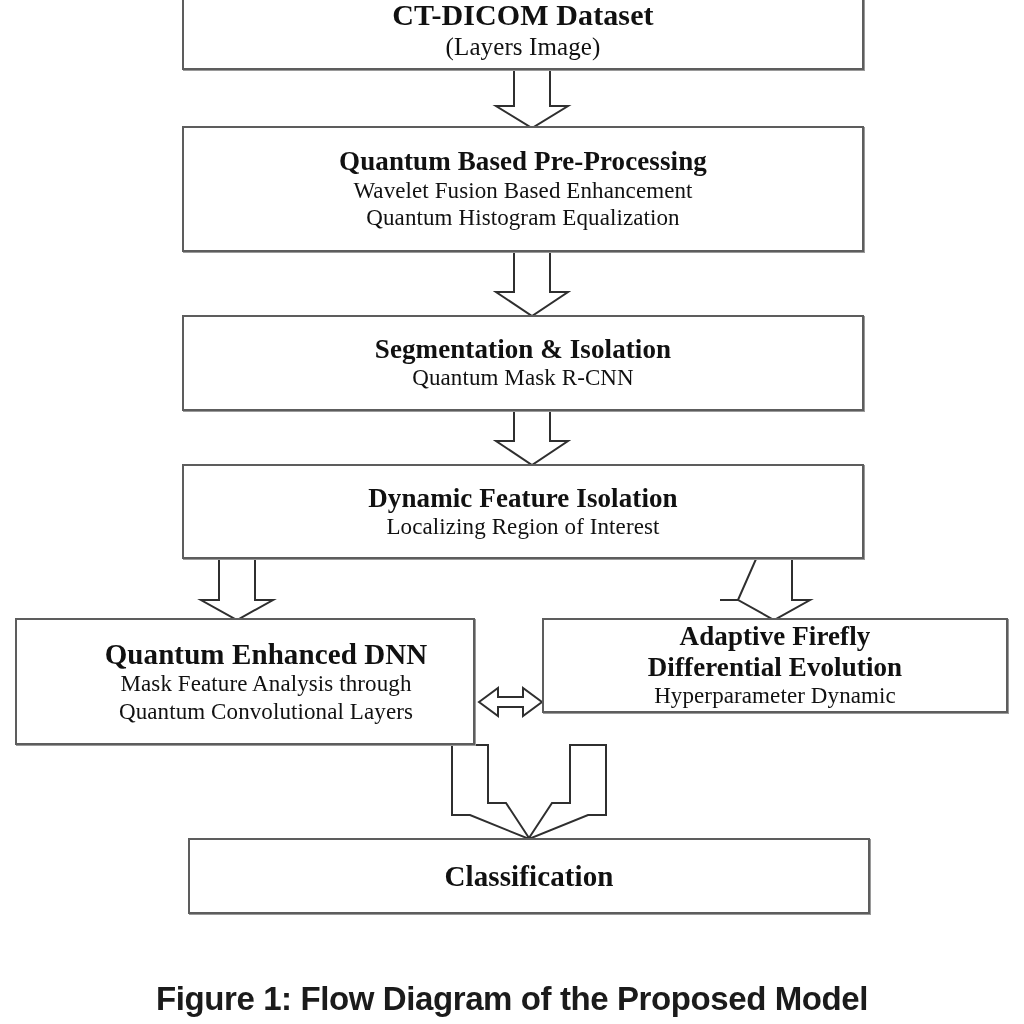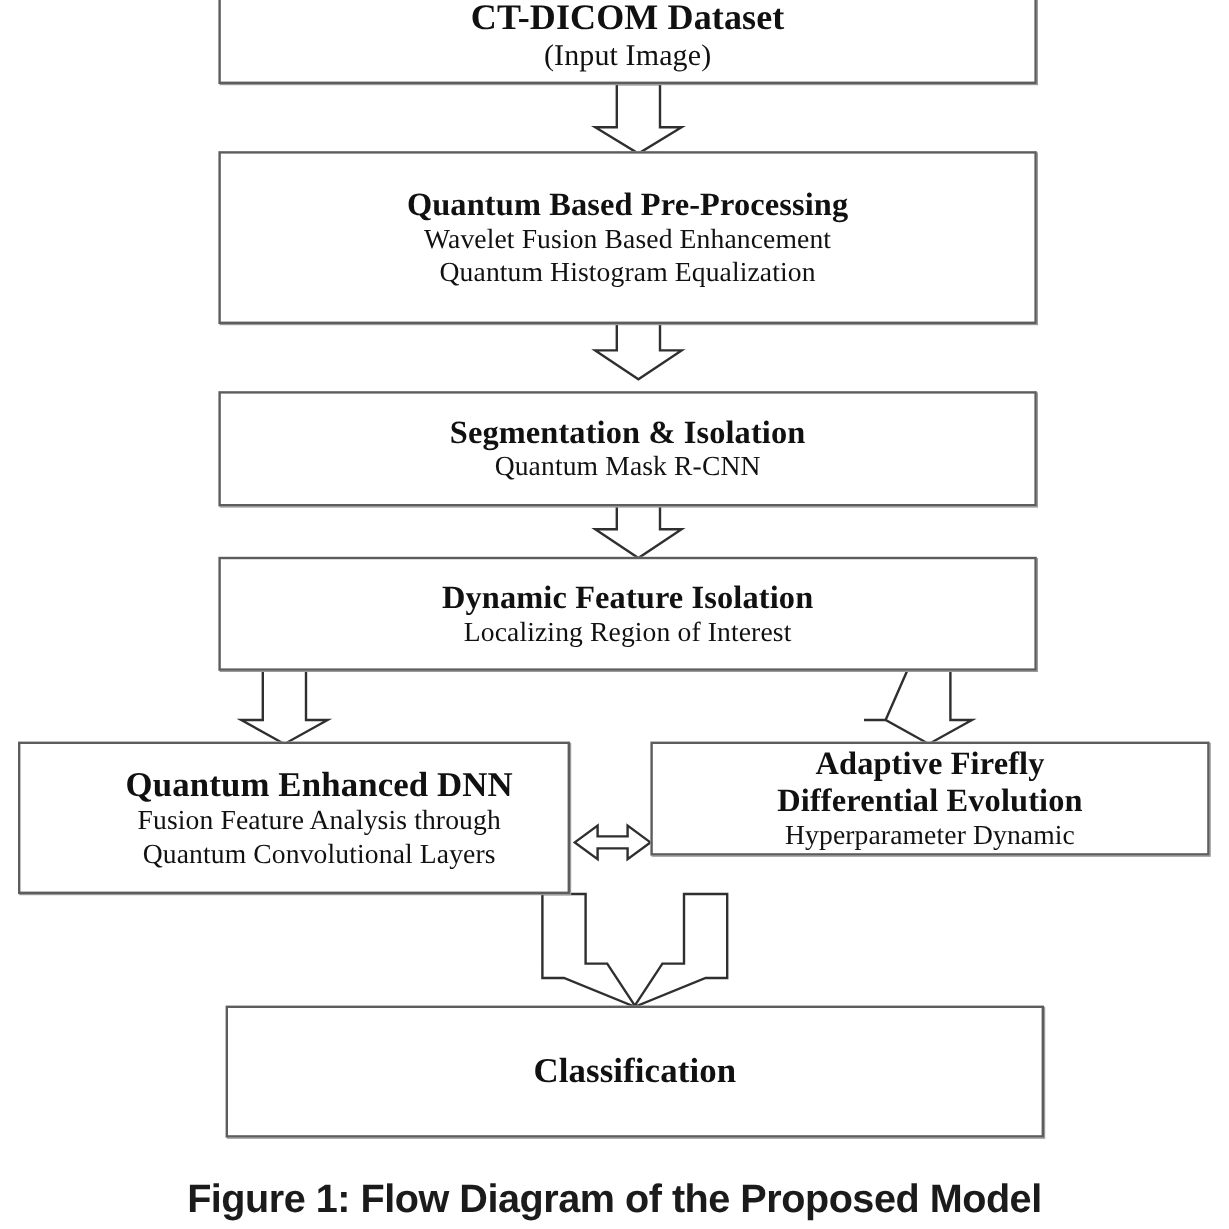--- a/index.html
+++ b/index.html
@@ -44,26 +44,26 @@
   }
   .node .sub {
     font-size: 23px;
     line-height: 1.2;
     letter-spacing: 0.1px;
     white-space: nowrap;
   }
 
   
   #node-dataset      { left: 182px; top: -34px;  width: 682px; height: 104px; justify-content: flex-end; padding-bottom: 6px; }
-  #node-preprocess   { left: 182px; top: 126px;  width: 682px; height: 144px; }
-  #node-segmentation { left: 182px; top: 315px;  width: 682px; height: 96px; margin-top: 11px;  }
+  #node-preprocess   { left: 182px; top: 126px;  width: 682px; height: 126px; }
+  #node-segmentation { left: 182px; top: 315px;  width: 682px; height: 96px;  }
   #node-feature      { left: 182px; top: 464px;  width: 682px; height: 95px;  }
   #node-dnn          { left: 15px;  top: 618px;  width: 460px; height: 127px; padding-left: 42px; }
   #node-firefly      { left: 542px; top: 618px;  width: 466px; height: 95px; }
-  #node-classify     { left: 188px; top: 838px;  width: 682px; height: 110px;  }
+  #node-classify     { left: 188px; top: 838px;  width: 682px; height: 76px;  }
 
   #node-dataset .title { font-size: 30px; }
   #node-dataset .sub   { font-size: 25px; }
   #node-classify .title { font-size: 29px; }
   #node-classify .sub   { font-size: 25px; }
   #node-dnn .title      { font-size: 29px; }
   #node-firefly .title  { font-size: 27px; line-height: 1.14; }
 
   
   #arrows {
@@ -114,42 +114,42 @@
 
     <polygon class="blockarrow" points="756,559 792,559 792,600 810,600 774,620 738,600 720,600 720,600 738,600"></polygon>
 
     <polygon class="blockarrow" points="479,702 498,688 498,697 523,697 523,688 542,702 523,716 523,707 498,707 498,716"></polygon>
 
     <polygon class="blockarrow" points="452,745 488,745 488,803 506,803 506,803 529,838 552,803 570,803 570,745 606,745 606,815 588,815 529,839 470,815 452,815"></polygon>
   </svg>
 
   <div class="node" id="node-dataset">
     <div class="title">CT-DICOM Dataset</div>
-    <div class="sub">(Input Image)</div>
+    <div class="sub">(Layers Image)</div>
   </div>
 
   <div class="node" id="node-preprocess">
     <div class="title">Quantum Based Pre-Processing</div>
     <div class="sub">Wavelet Fusion Based Enhancement</div>
     <div class="sub">Quantum Histogram Equalization</div>
   </div>
 
   <div class="node" id="node-segmentation">
     <div class="title">Segmentation &amp; Isolation</div>
     <div class="sub">Quantum Mask R-CNN</div>
   </div>
 
   <div class="node" id="node-feature">
     <div class="title">Dynamic Feature Isolation</div>
     <div class="sub">Localizing Region of Interest</div>
   </div>
 
   <div class="node" id="node-dnn">
     <div class="title">Quantum Enhanced DNN</div>
-    <div class="sub">Fusion Feature Analysis through</div>
+    <div class="sub">Mask Feature Analysis through</div>
     <div class="sub">Quantum Convolutional Layers</div>
   </div>
 
   <div class="node" id="node-firefly">
     <div class="title">Adaptive Firefly</div>
     <div class="title">Differential Evolution</div>
     <div class="sub">Hyperparameter Dynamic</div>
   </div>
 
   <div class="node" id="node-classify">

